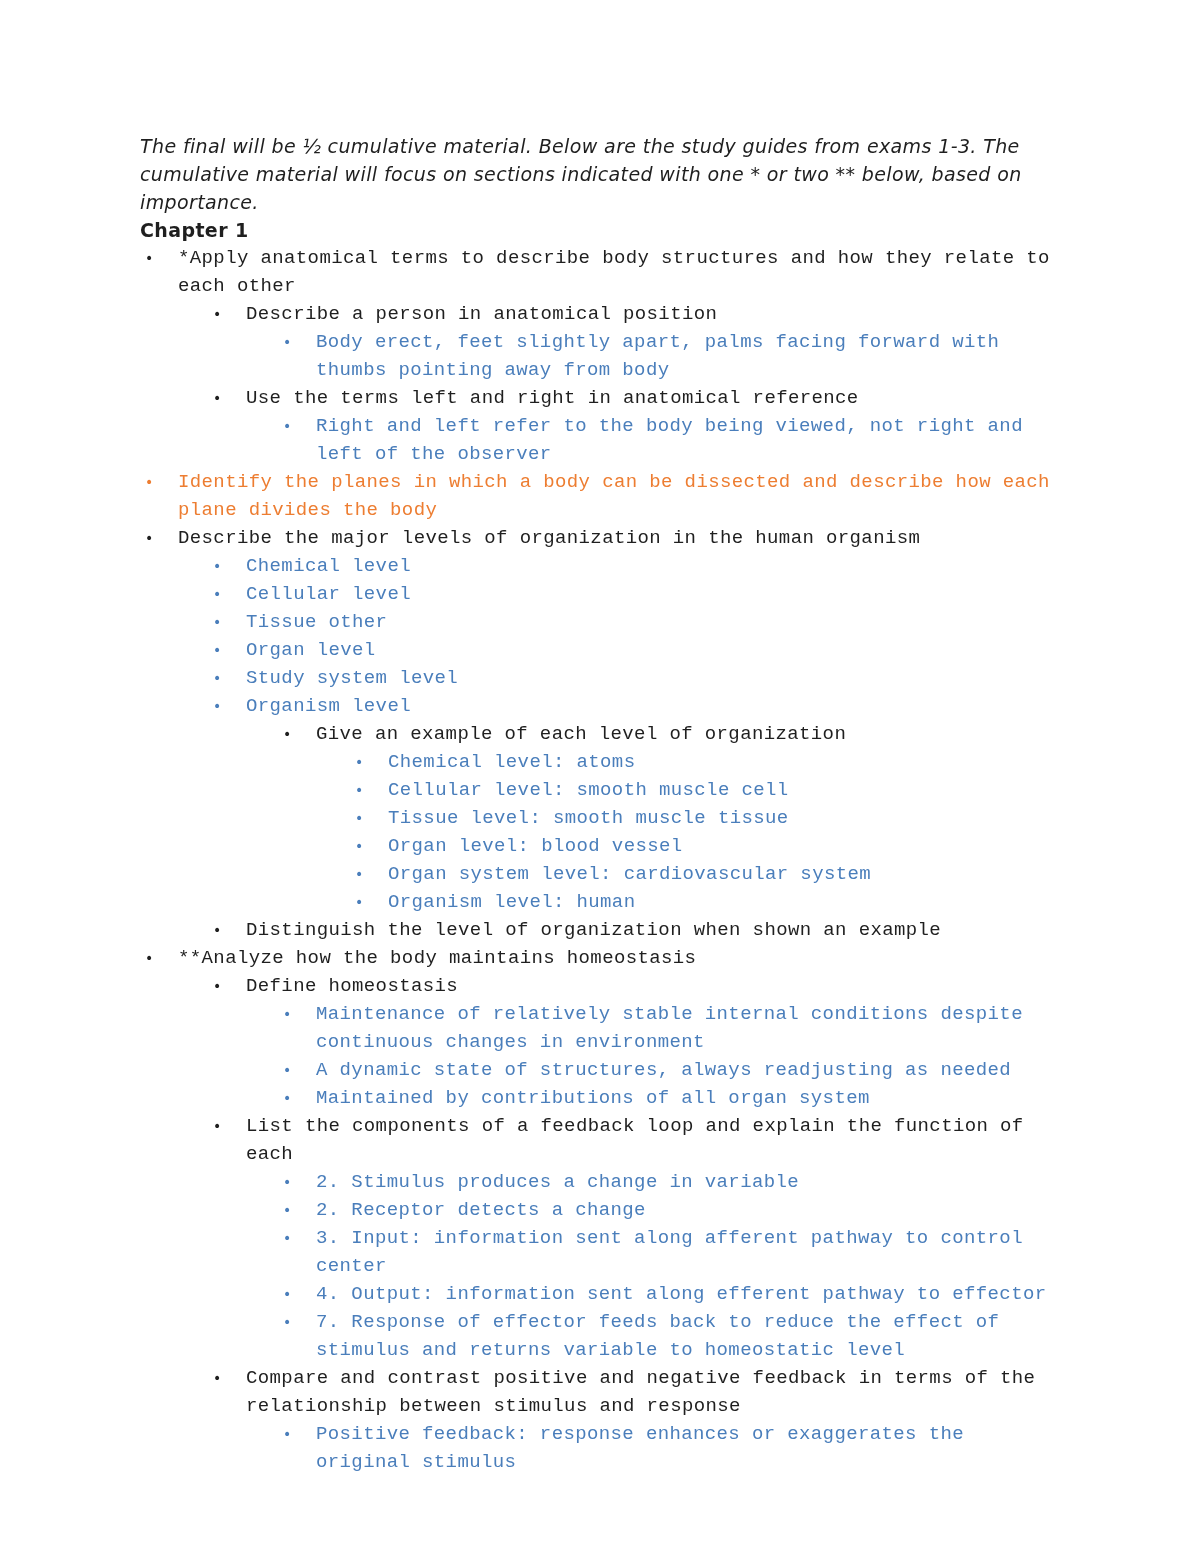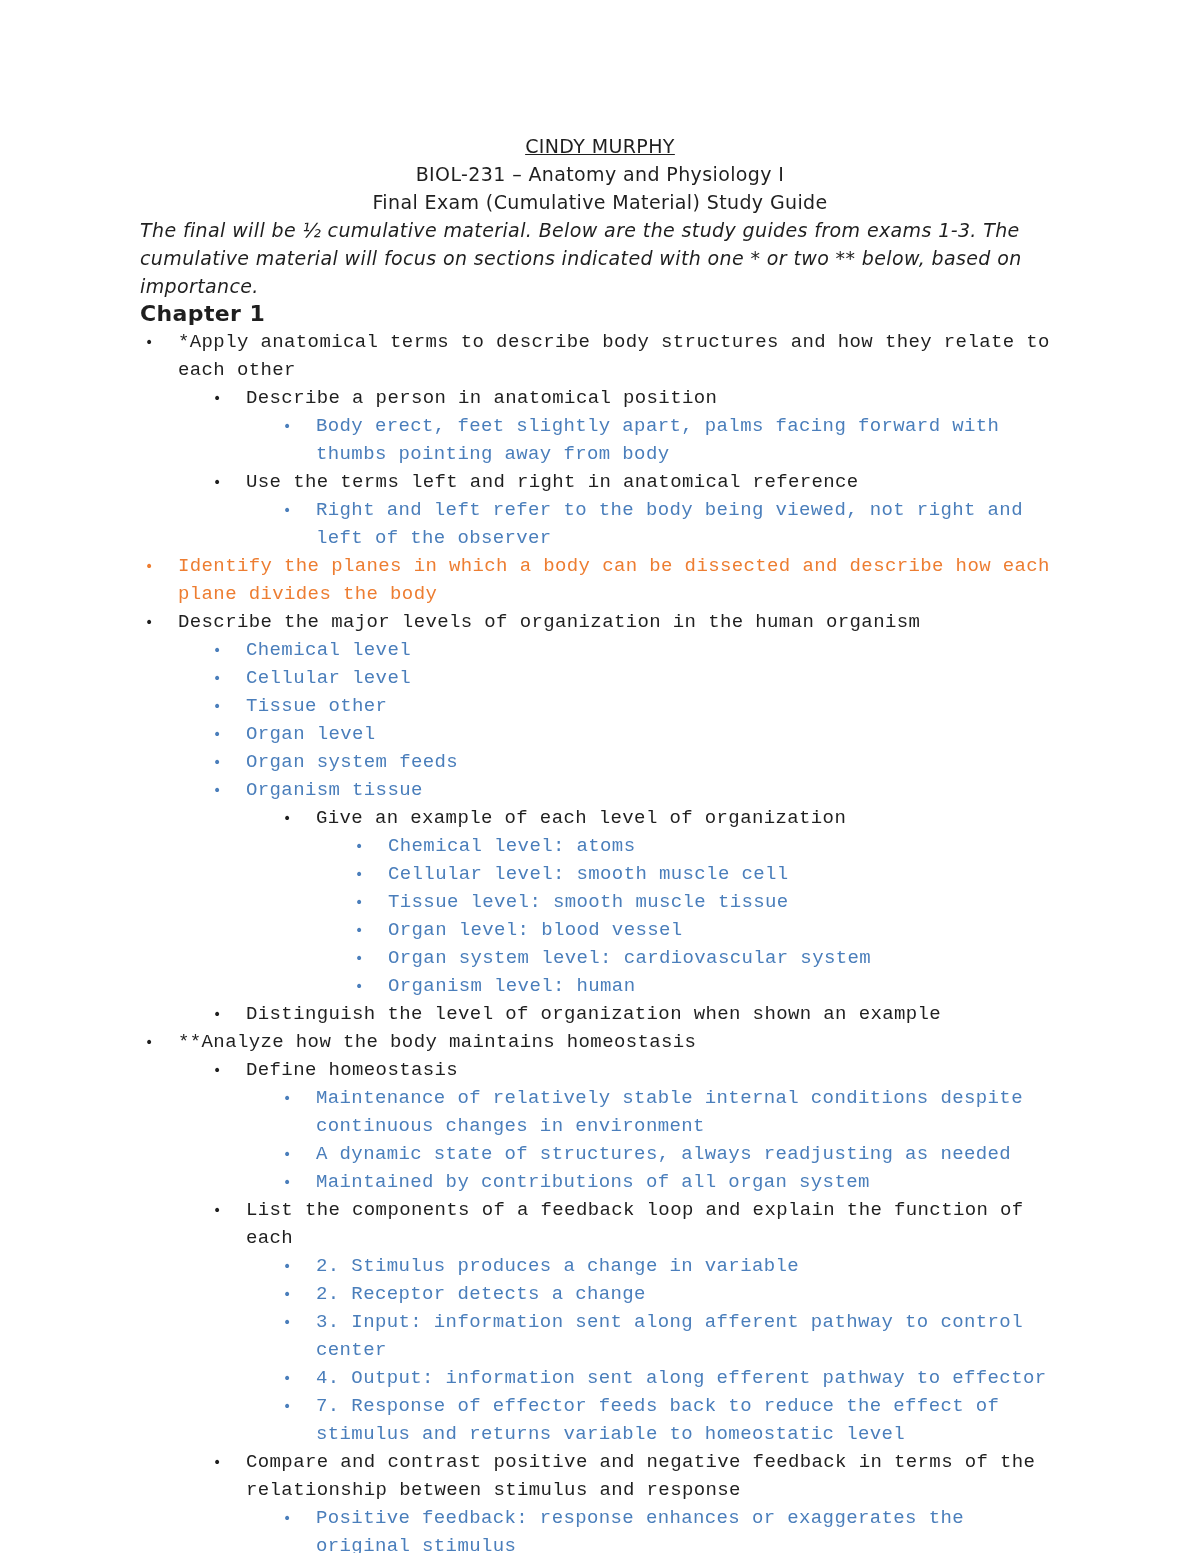--- a/index.html
+++ b/index.html
@@ -27,21 +27,21 @@
   .header-block .author {
     text-decoration: underline;
   }
   .intro {
     margin: 0;
     text-align: left;
     font-style: italic;
   }
   .chapter {
     margin: 0;
-    font-size: 22px;
+    font-size: 19px;
     font-weight: bold;
   }
   .li {
     display: flex;
     align-items: flex-start;
   }
   .li .bullet {
     flex: 0 0 33px;
     width: 33px;
     font-size: 14px;
@@ -57,25 +57,20 @@
   .level-3 { margin-left: 143px; }
   .level-4 { margin-left: 215px; }
   .c-black  { color: var(--black, #1f1f1f); }
   .c-blue   { color: var(--blue, #4472c4); }
   .c-orange { color: var(--orange, #ed7d31); }
 </style>
 </head>
 <body>
 
 <div class="page">
-  <div class="header-block">
-    <div class="author">CINDY MURPHY</div>
-    <div class="course">BIOL-231 – Anatomy and Physiology I</div>
-    <div class="doc-title">Final Exam (Cumulative Material) Study Guide</div>
-  </div>
 
   <p class="intro">The final will be ½ cumulative material. Below are the study guides from exams 1-3. The cumulative material will focus on sections indicated with one * or two ** below, based on importance.</p>
 
   <h2 class="chapter">Chapter 1</h2>
 
   <div id="outline">
       <div class="li level-1 c-black">
         <span class="bullet">•</span>
         <span class="txt">*Apply anatomical terms to describe body structures and how they relate to each other</span>
       </div>
@@ -114,25 +109,25 @@
       <div class="li level-2 c-blue">
         <span class="bullet">•</span>
         <span class="txt">Tissue other</span>
       </div>
       <div class="li level-2 c-blue">
         <span class="bullet">•</span>
         <span class="txt">Organ level</span>
       </div>
       <div class="li level-2 c-blue">
         <span class="bullet">•</span>
-        <span class="txt">Organ system feeds</span>
-      </div>
-      <div class="li level-2 c-blue">
-        <span class="bullet">•</span>
-        <span class="txt">Organism tissue</span>
+        <span class="txt">Study system level</span>
+      </div>
+      <div class="li level-2 c-blue">
+        <span class="bullet">•</span>
+        <span class="txt">Organism level</span>
       </div>
       <div class="li level-3 c-black">
         <span class="bullet">•</span>
         <span class="txt">Give an example of each level of organization</span>
       </div>
       <div class="li level-4 c-blue">
         <span class="bullet">•</span>
         <span class="txt">Chemical level: atoms</span>
       </div>
       <div class="li level-4 c-blue">

